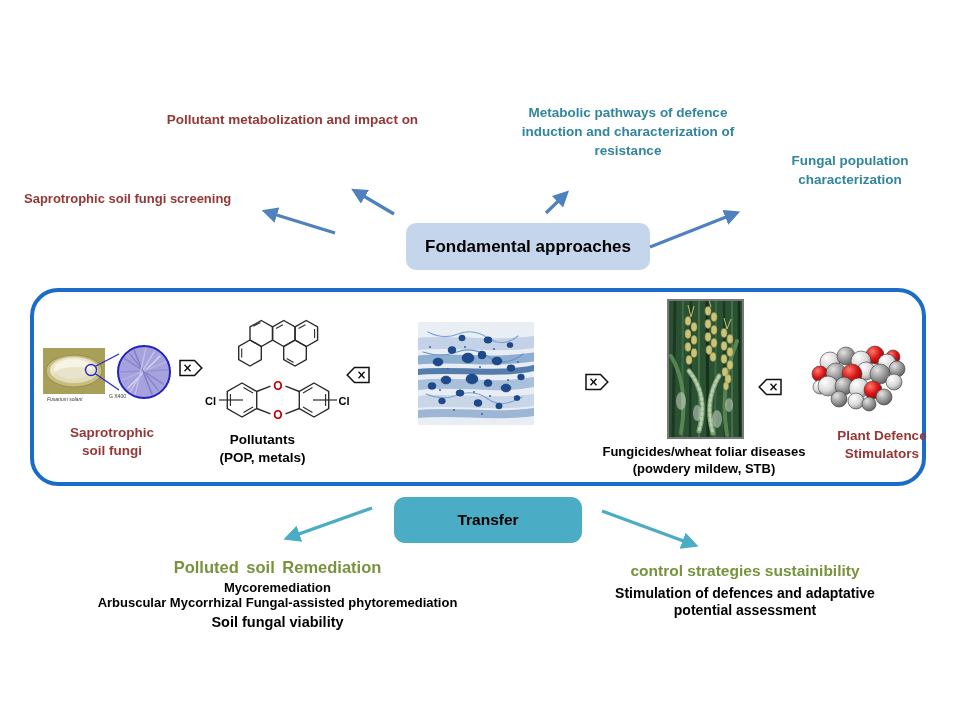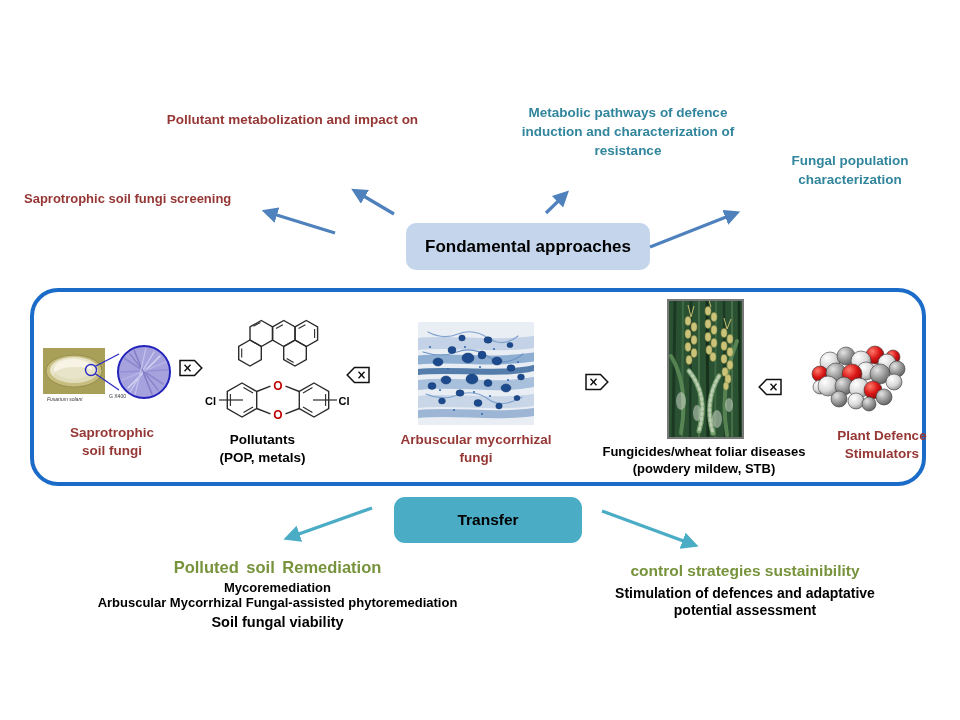--- a/index.html
+++ b/index.html
@@ -193,24 +193,20 @@
         <circle cx="90" cy="58" r="1.1"></circle>
       <circle cx="22" cy="68" r="1.1"></circle>
         <circle cx="56" cy="70" r="1.1"></circle>
         <circle cx="72" cy="74" r="1.1"></circle>
       <circle cx="100" cy="40" r="1.1"></circle>
         <circle cx="36" cy="88" r="1.1"></circle>
         <circle cx="64" cy="92" r="1.1"></circle>
     </g>
   </svg>
 
-  <div class="abs lbl dark-red ctr" style="left:390px;top:431px;width:172px;line-height:18px;">
-    <div>Arbuscular mycorrhizal</div>
-    <div>fungi</div>
-  </div>
 
   <svg class="abs" style="left:585px;top:373px;" width="24" height="18" viewBox="0 0 24 18">
     <polygon points="1,1.5 15.5,1.5 22.8,9 15.5,16.5 1,16.5" fill="#fff" stroke="#111" stroke-width="1.5"></polygon>
     <line x1="5.5" y1="5.8" x2="11.5" y2="12.2" stroke="#111" stroke-width="1.4"></line>
     <line x1="11.5" y1="5.8" x2="5.5" y2="12.2" stroke="#111" stroke-width="1.4"></line>
   </svg>
 
   <svg class="abs" style="left:667px;top:299px;border:2px solid #787878;" width="73" height="136" viewBox="0 0 73 136">
     <rect x="0" y="0" width="73" height="136" fill="#2b5133"></rect>
     <g stroke-linecap="round">

